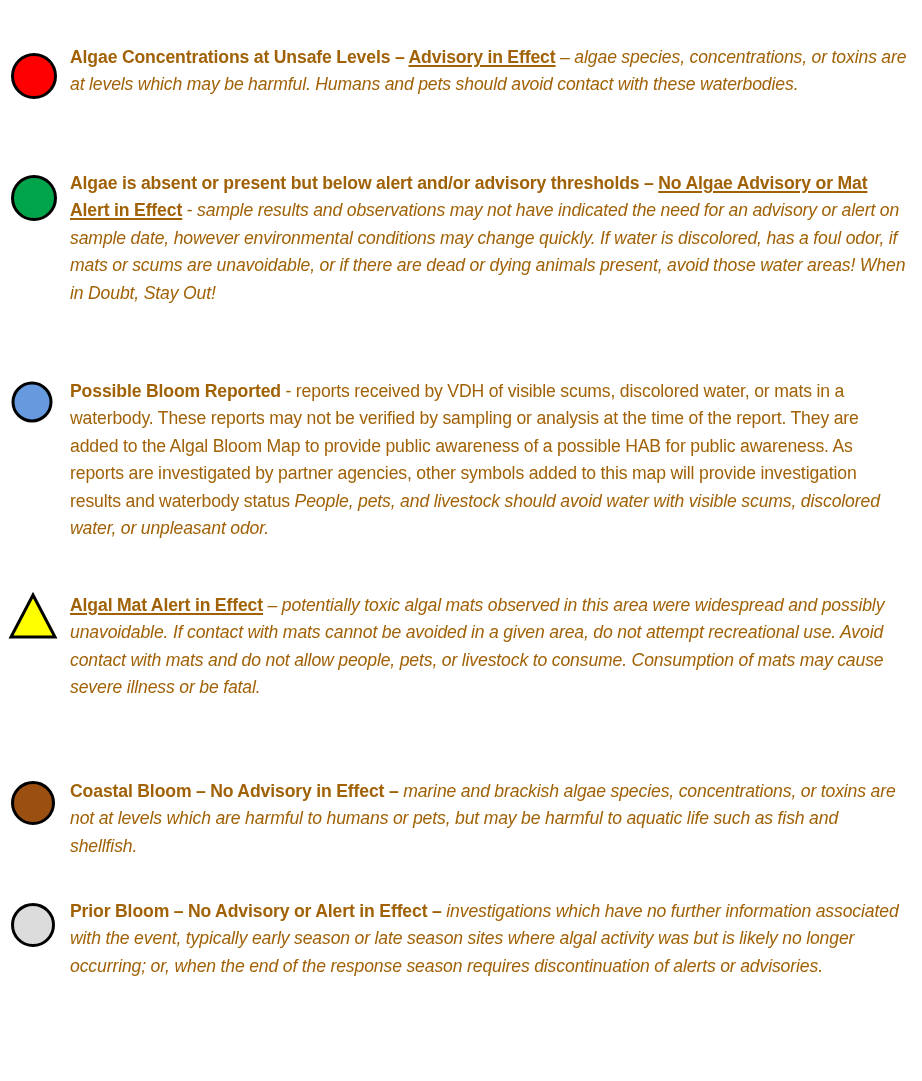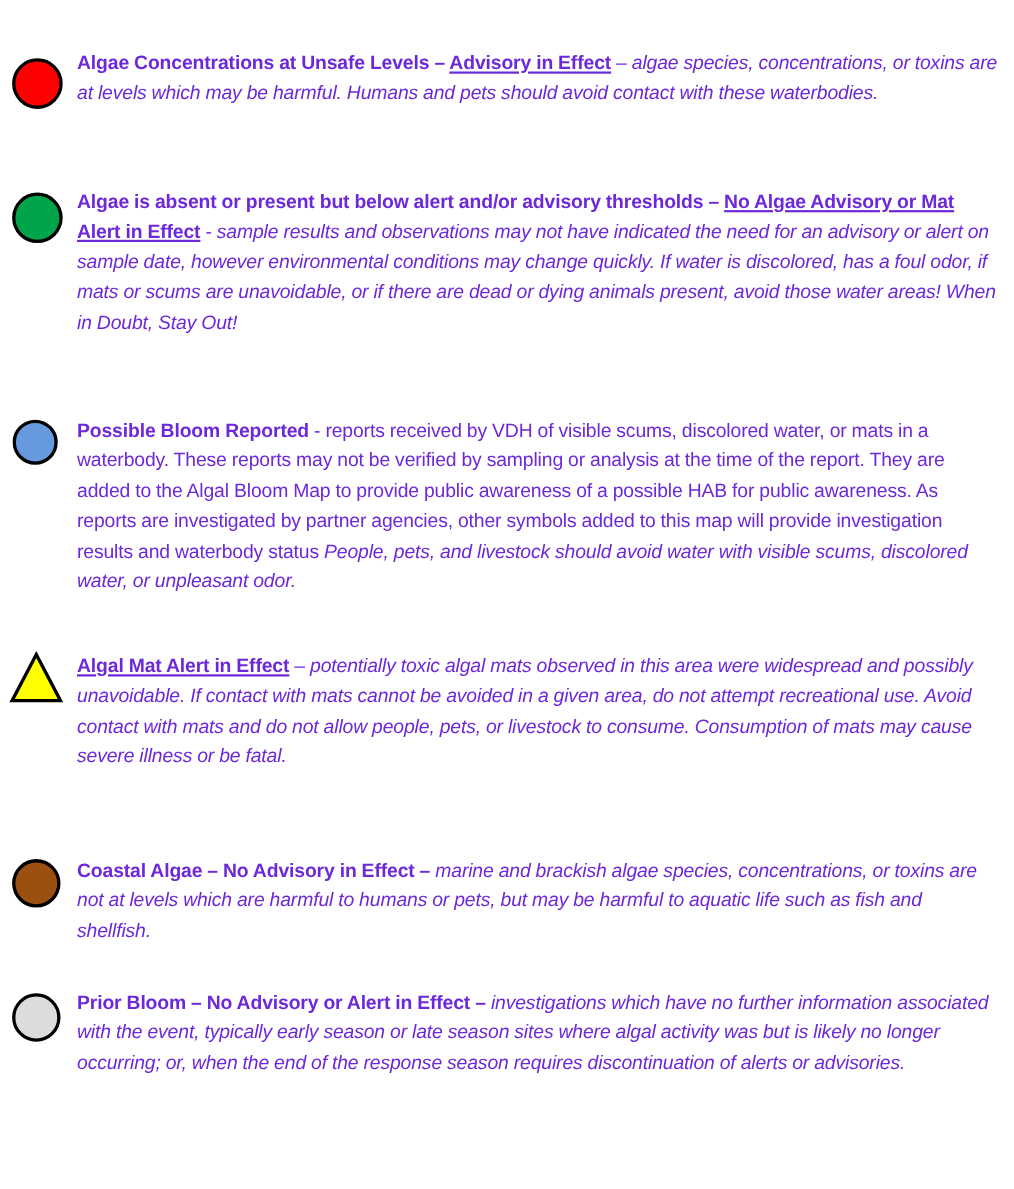--- a/index.html
+++ b/index.html
@@ -43,21 +43,21 @@
   
   .entry-text {
     position: absolute;
     left: 70px;
     width: 838px;
     font-size: 17.6px;
     line-height: 27.4px;
     letter-spacing: -0.12px;
     word-spacing: -0.2px;
     text-align: left;
-    color: #6d28d9;
+    color: #a16207;
   }
 
   .r-bold      { font-weight: bold; font-style: normal; }
   .r-boldu     { font-weight: bold; font-style: normal; text-decoration: underline; text-underline-offset: 2px; text-decoration-thickness: 2px; }
   .r-italic    { font-weight: normal; font-style: italic; }
   .r-plain     { font-weight: normal; font-style: normal; }
 
   
   #entry-0 { top: 44px; }
   #entry-0 .symbol-cell { top: 6px; }
@@ -115,21 +115,21 @@
     </div>
     <div class="entry-text"><span class="r-boldu">Algal Mat Alert in Effect</span><span class="r-bold"> </span><span class="r-italic">– potentially toxic algal mats observed in this area were widespread and possibly unavoidable. If contact with mats cannot be avoided in a given area, do not attempt recreational use. Avoid contact with mats and do not allow people, pets, or livestock to consume. Consumption of mats may cause severe illness or be fatal.</span></div>
   </div>
 
   <div class="legend-entry" id="entry-4">
     <div class="symbol-cell">
       <svg class="sym-svg" width="56" height="56" viewBox="0 0 56 56" aria-hidden="true">
         <ellipse cx="25" cy="25" rx="20.5" ry="20.5" fill="#9B4F10" stroke="#000000" stroke-width="3"></ellipse>
       </svg>
     </div>
-    <div class="entry-text"><span class="r-bold">Coastal Algae – No Advisory in Effect – </span><span class="r-italic">marine and brackish algae species, concentrations, or toxins are not at levels which are harmful to humans or pets, but may be harmful to aquatic life such as fish and shellfish.</span></div>
+    <div class="entry-text"><span class="r-bold">Coastal Bloom – No Advisory in Effect – </span><span class="r-italic">marine and brackish algae species, concentrations, or toxins are not at levels which are harmful to humans or pets, but may be harmful to aquatic life such as fish and shellfish.</span></div>
   </div>
 
   <div class="legend-entry" id="entry-5">
     <div class="symbol-cell">
       <svg class="sym-svg" width="56" height="56" viewBox="0 0 56 56" aria-hidden="true">
         <ellipse cx="25" cy="25" rx="20.5" ry="20.5" fill="#DCDCDC" stroke="#000000" stroke-width="3"></ellipse>
       </svg>
     </div>
     <div class="entry-text"><span class="r-bold">Prior Bloom – No Advisory or Alert in Effect – </span><span class="r-italic">investigations which have no further information associated with the event, typically early season or late season sites where algal activity was but is likely no longer occurring; or, when the end of the response season requires discontinuation of alerts or advisories.</span></div>
   </div>

